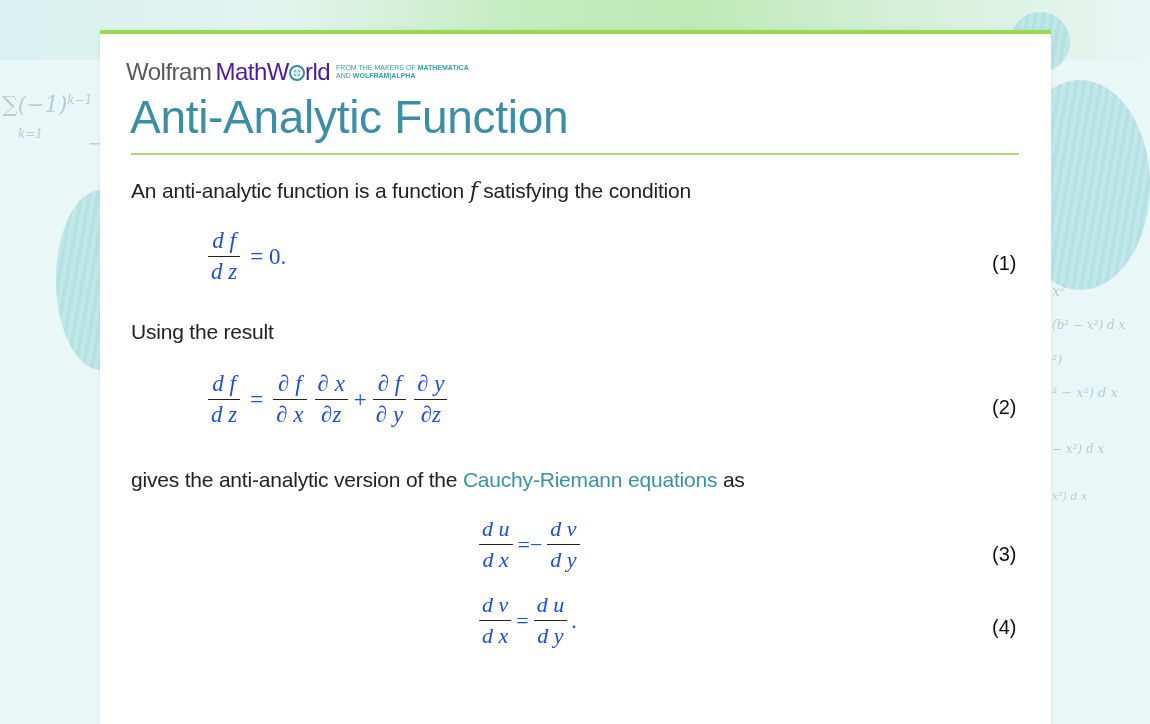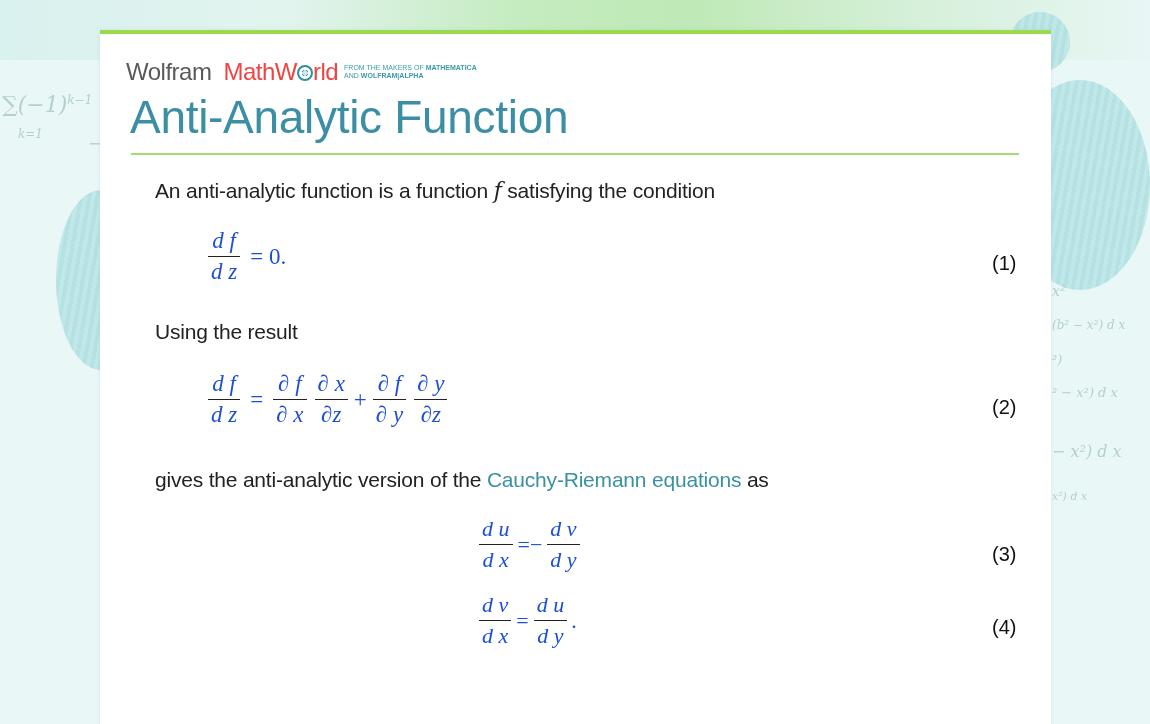--- a/index.html
+++ b/index.html
@@ -18,30 +18,30 @@
       background: repeating-linear-gradient(100deg, #a9dcdf 0 4px, #b7e4e6 4px 8px);
       opacity: 0.8;
     }
     .card {
       position: absolute; left: 100px; top: 30px; width: 951px; height: 700px;
       background: #ffffff; border-top: 4px solid #98dc4e;
       box-shadow: 0 0 4px rgba(150,190,190,0.25);
     }
     .brand { position: absolute; left: 26px; top: 24px; display: flex; align-items: flex-end; }
     .brand-wolfram { font-size: 24px; color: #5a5a5a; letter-spacing: -0.5px; }
-    .brand-mw { font-size: 24px; color: #ef4444; letter-spacing: -0.5px; margin-left: 12px; }
+    .brand-mw { font-size: 24px; color: #4c1d95; letter-spacing: -0.5px; margin-left: 4px; }
     .brand-tag { font-size: 7px; line-height: 8px; color: #3a9aaa; margin-left: 6px; margin-bottom: 6px; }
     .brand-tag b { font-weight: bold; }
     .globe { display: inline-block; width: 16px; height: 16px; border-radius: 50%; border: 2px solid #2f8fa0; box-sizing: border-box; vertical-align: -1px; background: radial-gradient(circle, #cfe8ec 30%, #2f8fa0 31%, #2f8fa0 40%, #fff 41%); }
     .title {
       position: absolute; left: 30px; top: 56px; margin: 0;
       font-size: 46px; font-weight: normal; color: #3b8ea3; letter-spacing: -0.3px;
     }
     .title-rule { position: absolute; left: 31px; top: 119px; width: 888px; height: 2px; background: #a8db74; }
-    .para { position: absolute; left: 31px; font-size: 21px; color: #222; letter-spacing: -0.2px; margin-left: 24px; }
+    .para { position: absolute; left: 31px; font-size: 21px; color: #222; letter-spacing: -0.2px; }
     .para .mi { font-family: "DejaVu Serif", serif; font-style: italic; font-size: 22px; }
     .link { color: #3a90a4; text-decoration: none; }
     .math { position: absolute; font-family: "Liberation Serif", serif; font-style: italic; font-size: 23px; color: #1d4ed8; display: flex; align-items: center; }
     .frac { display: inline-flex; flex-direction: column; align-items: center; margin: 0 4px; }
     .frac .num, .frac .den { padding: 0 3px; line-height: 30px; white-space: pre; }
     .frac .bar { align-self: stretch; height: 1px; background: #222; }
     .op { font-style: normal; margin: 0 6px; }
     .eqno { position: absolute; left: 892px; font-size: 20px; color: #111; }
   </style>
 </head>
@@ -56,21 +56,21 @@
 <div class="bg-deco" style="left:72px;top:134px;font-size:16px;margin-left:16px;">−ln</div>
 
 <div class="bg-shape" style="left:56px;top:190px;width:90px;height:180px;"></div>
 <div class="bg-shape" style="left:1010px;top:12px;width:60px;height:60px;"></div>
 <div class="bg-shape" style="left:1010px;top:80px;width:140px;height:210px;"></div>
 
 <div class="bg-deco" style="left:1052px;top:283px;font-size:14px;">x²</div>
 <div class="bg-deco" style="left:1052px;top:318px;font-size:12px;">(b² − x²)   d x</div>
 <div class="bg-deco" style="left:1052px;top:352px;font-size:13px;">²)</div>
 <div class="bg-deco" style="left:1052px;top:385px;font-size:13px;">² − x²)   d x</div>
-<div class="bg-deco" style="left:1052px;top:442px;font-size:16px;text-align:center;">− x²)  d x</div>
+<div class="bg-deco" style="left:1052px;top:442px;font-size:12px;text-align:center;">− x²)  d x</div>
 <div class="bg-deco" style="left:1052px;top:490px;font-size:11px;">x²)  d x</div>
 
 <div class="card">
 
   <div class="brand">
     <span class="brand-wolfram">Wolfram</span>
     <span class="brand-mw"><span>MathW</span><span class="globe"></span><span>rld</span></span>
     <span class="brand-tag">
       <span>FROM THE MAKERS OF </span><b>MATHEMATICA</b><br>
       <span>AND </span><b>WOLFRAM|ALPHA</b>

